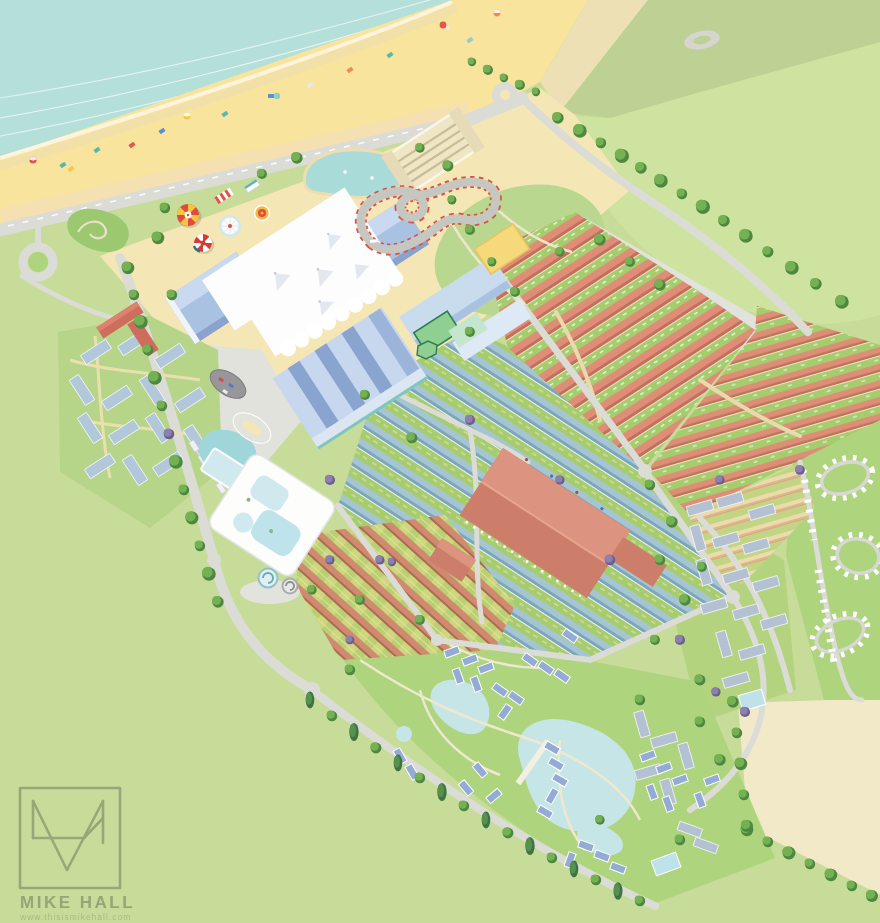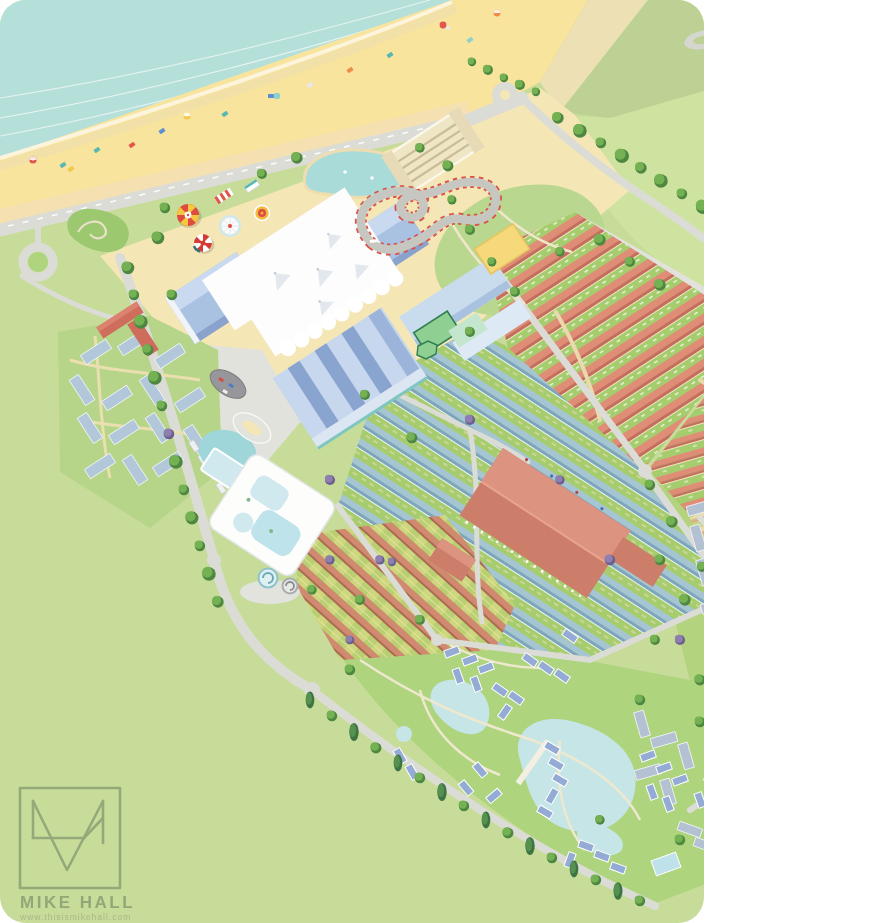--- a/index.html
+++ b/index.html
@@ -1,16 +1,16 @@
 <!DOCTYPE html>
 <html><head>
 <meta charset="utf-8">
 <style>
   html,body{margin:0;padding:0;background:#ffffff;}
-  .stage{position:relative;width:704px;height:923px;overflow:hidden;font-family:"Liberation Sans",sans-serif;border-radius:26px;}
+  .stage{position:relative;width:880px;height:923px;overflow:hidden;font-family:"Liberation Sans",sans-serif;}
   svg{display:block;}
   text{font-family:"Liberation Sans",sans-serif;}
   .logo-name{font-weight:bold;font-size:17px;letter-spacing:2.5px;}
   .logo-url{font-size:8.5px;letter-spacing:1px;}
 </style>
 </head>
 <body>
 
 <div class="stage">
 <svg width="880" height="923" viewBox="0 0 880 923">

